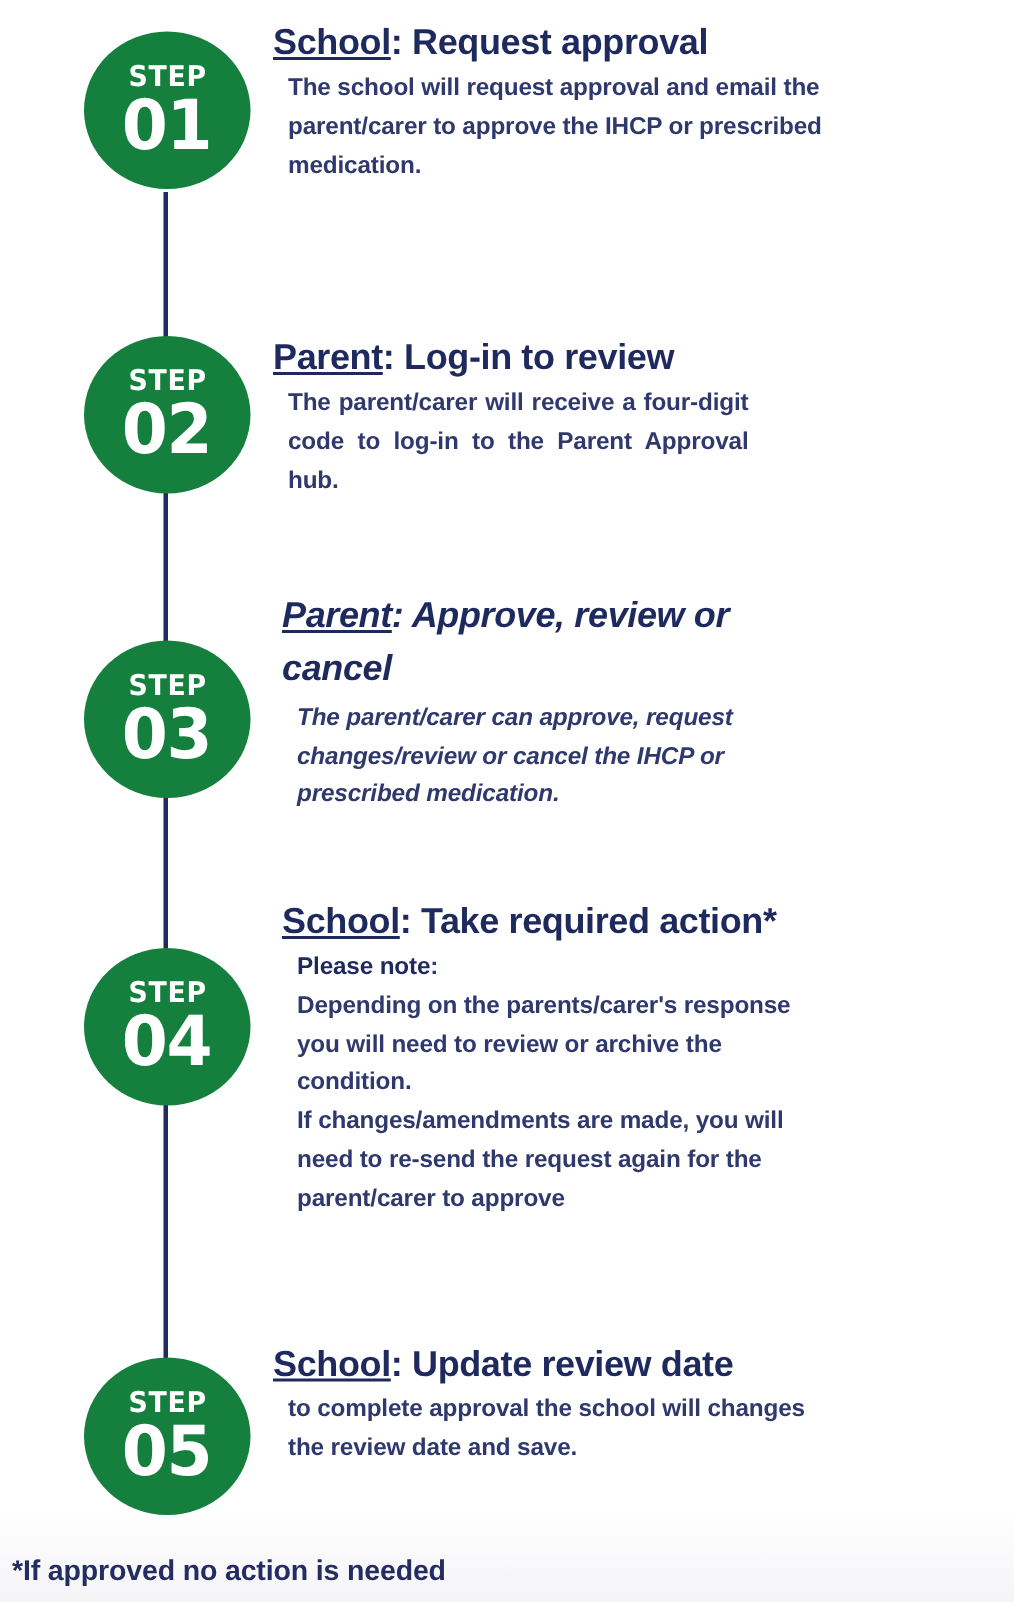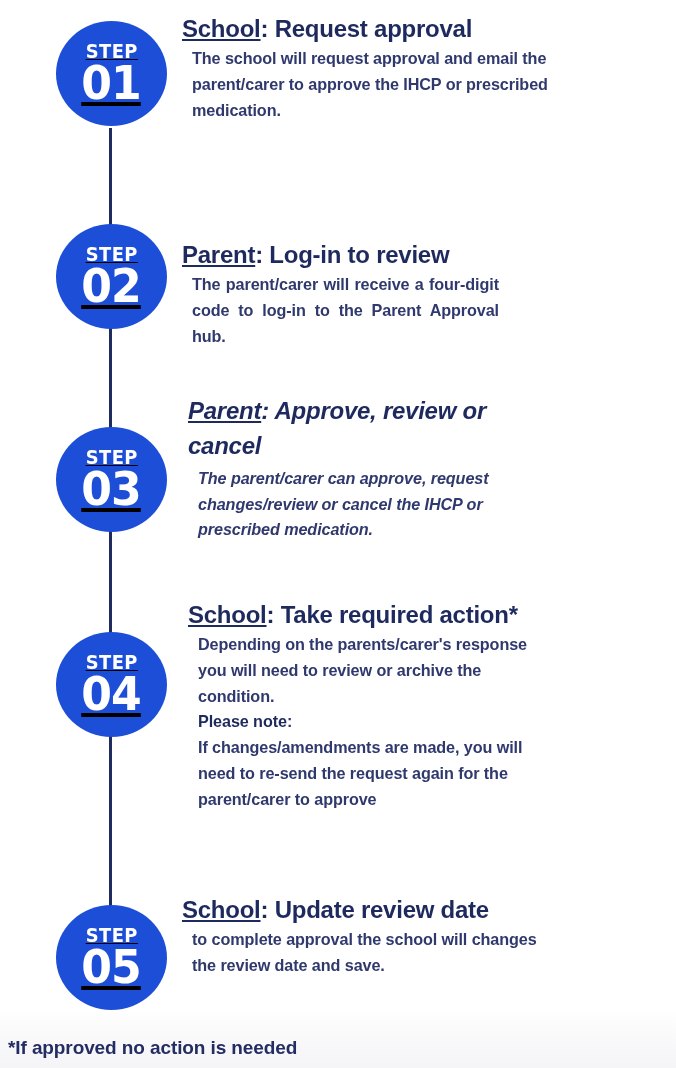--- a/index.html
+++ b/index.html
@@ -44,27 +44,26 @@
     left: 0;
     width: 676px;
   }
 
   .step-badge {
     position: absolute;
     left: 56px;
     width: 111px;
     height: 105px;
     border-radius: 50%;
-    background: #1d4ed8;
+    background: #15803d;
     display: flex;
     flex-direction: column;
     align-items: center;
     justify-content: center;
     z-index: 3;
-    text-decoration: underline;
   }
 
   .badge-word {
     color: #ffffff;
     font-weight: bold;
     font-size: 19px;
     letter-spacing: 0.5px;
     line-height: 1;
     margin-bottom: 1px;
     font-family: "DejaVu Sans", sans-serif;
@@ -151,21 +150,21 @@
       <div class="step-heading"><span class="role">School</span><span>: Request approval</span></div>
       <div class="step-text">The school will request approval and email the parent/carer to approve the IHCP or prescribed medication.</div>
     </div>
   </div>
 
   <div class="step" style="top:0;">
     <div class="step-badge" style="top:224px;">
       <div class="badge-word">STEP</div>
       <div class="badge-num">02</div>
     </div>
-    <div class="step-body" style="top:240px; width:317px;">
+    <div class="step-body" style="top:224px; width:317px;">
       <div class="step-heading"><span class="role">Parent</span><span>: Log-in to review</span></div>
       <div class="step-text justified">The parent/carer will receive a four-digit code to log-in to the Parent Approval hub.</div>
     </div>
   </div>
 
   <div class="step" style="top:0;">
     <div class="step-badge" style="top:427px;">
       <div class="badge-word">STEP</div>
       <div class="badge-num">03</div>
     </div>
@@ -175,22 +174,22 @@
     </div>
   </div>
 
   <div class="step" style="top:0;">
     <div class="step-badge" style="top:632px;">
       <div class="badge-word">STEP</div>
       <div class="badge-num">04</div>
     </div>
     <div class="step-body" style="top:600px; left:188px; width:370px;">
       <div class="step-heading"><span class="role">School</span><span>: Take required action*</span></div>
+      <div class="step-text"><span class="note-label">Please note</span><span>:</span></div>
       <div class="step-text">Depending on the parents/carer's response you will need to review or archive the condition.</div>
-      <div class="step-text"><span class="note-label">Please note</span><span>:</span></div>
       <div class="step-text">If changes/amendments are made, you will need to re-send the request again for the parent/carer to approve</div>
     </div>
   </div>
 
   <div class="step" style="top:0;">
     <div class="step-badge" style="top:905px;">
       <div class="badge-word">STEP</div>
       <div class="badge-num">05</div>
     </div>
     <div class="step-body" style="top:895px; width:360px;">

